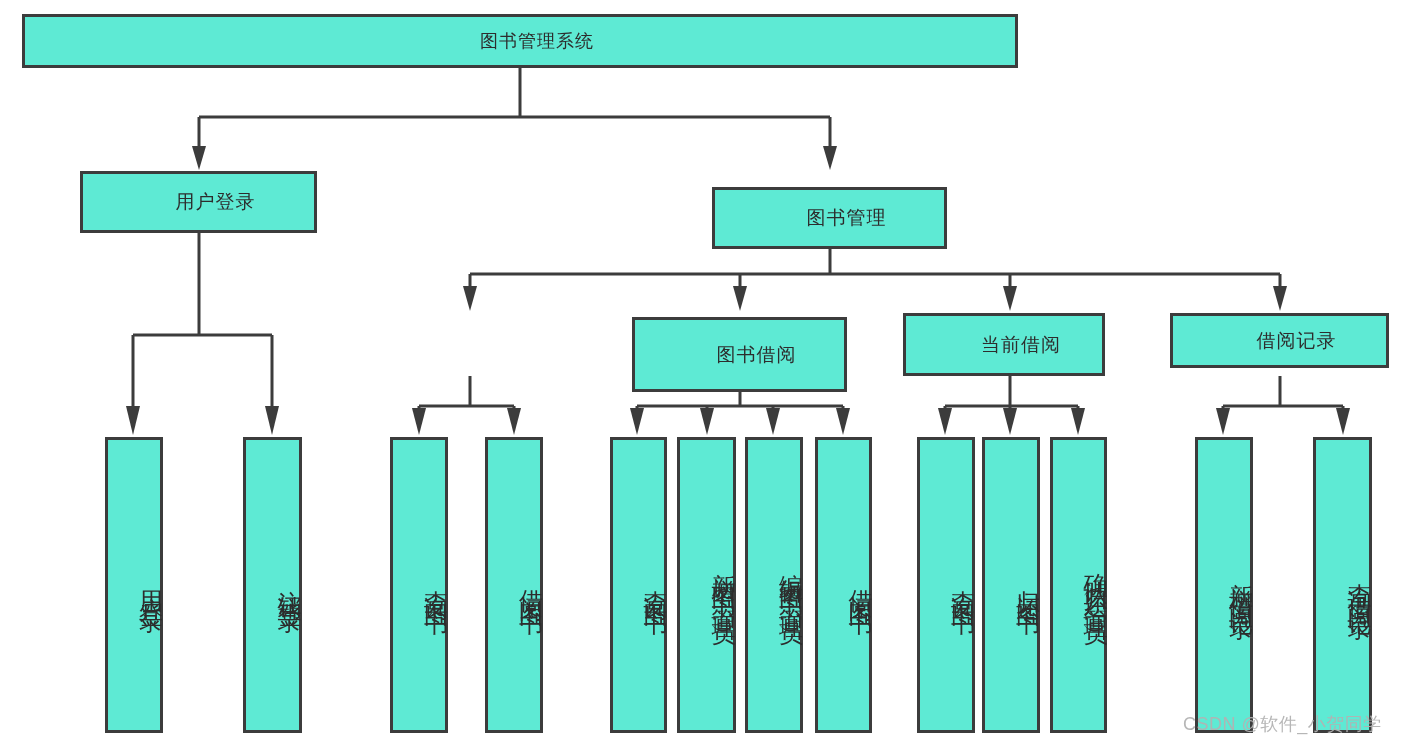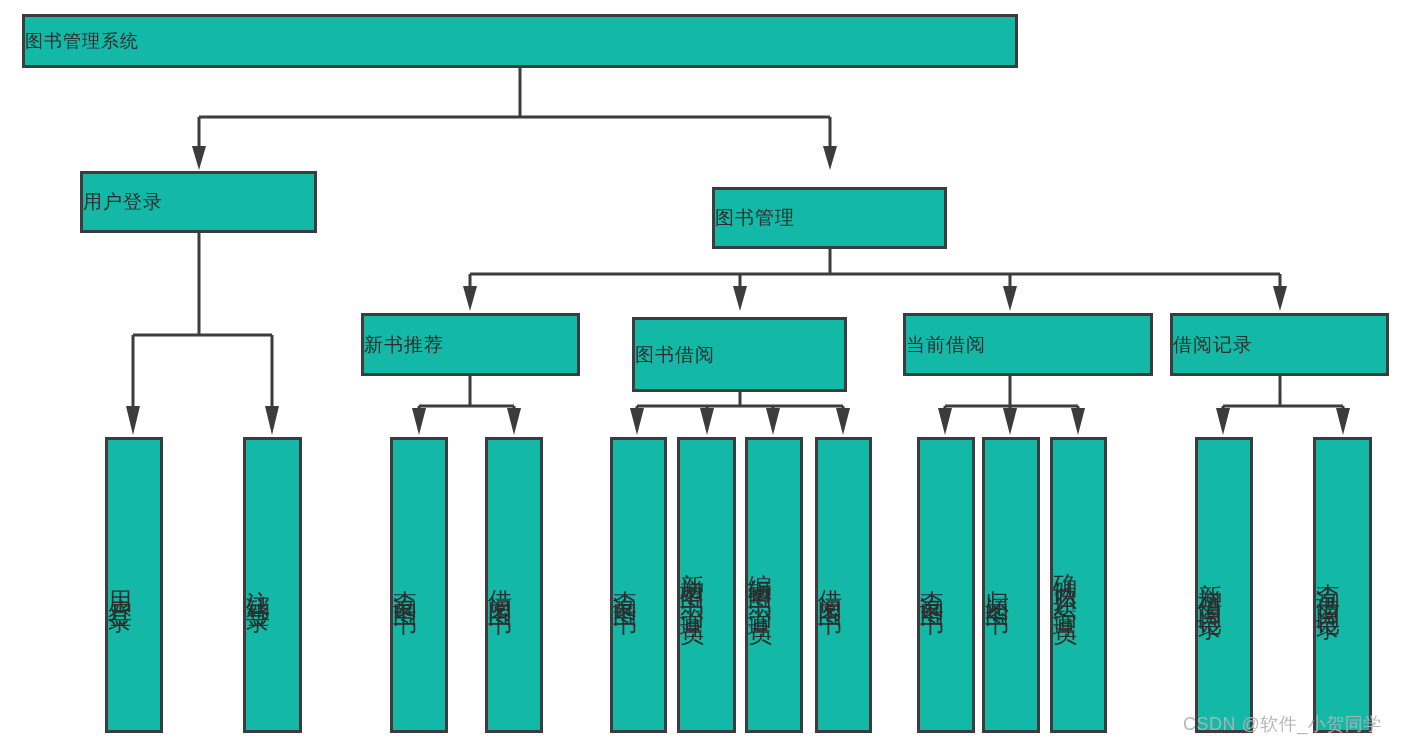--- a/index.html
+++ b/index.html
@@ -15,23 +15,24 @@
     font-family:"Liberation Sans","DejaVu Sans",sans-serif;
   }
   #connectors{
     position:absolute;left:0;top:0;width:1405px;height:747px;
     pointer-events:none;
   }
   .box{
     position:absolute;
     box-sizing:border-box;
     border:3px solid var(--line);
-    background:#14b8a6;
-    display:flex;align-items:center;
+    background:#5eead4;
+    display:flex;align-items:center;justify-content:center;
     color:var(--text);
+    padding-left:34px;
   }
   .hbox{font-size:19px;letter-spacing:1px;white-space:nowrap;}
   .root{font-size:18px;}
   .vbox{top:437px;height:296px;}
   .vtext{
     writing-mode:vertical-lr;
     text-orientation:mixed;
     font-size:24px;
     letter-spacing:7px;
     line-height:1;
@@ -88,30 +89,27 @@
     <span>图书管理系统</span>
   </div>
 
   <div class="box hbox" style="left:80px;top:171px;width:237px;height:62px">
     <span>用户登录</span>
   </div>
   <div class="box hbox" style="left:712px;top:187px;width:235px;height:62px">
     <span>图书管理</span>
   </div>
 
-  <div class="box hbox" style="left:361px;top:313px;width:219px;height:63px">
-    <span>新书推荐</span>
-  </div>
   <div class="box hbox" style="left:632px;top:317px;width:215px;height:75px">
     <span>图书借阅</span>
   </div>
-  <div class="box hbox" style="left:903px;top:313px;width:250px;height:63px">
+  <div class="box hbox" style="left:903px;top:313px;width:202px;height:63px">
     <span>当前借阅</span>
   </div>
-  <div class="box hbox" style="left:1170px;top:313px;width:219px;height:63px">
+  <div class="box hbox" style="left:1170px;top:313px;width:219px;height:55px">
     <span>借阅记录</span>
   </div>
 
   <div class="box vbox" style="left:105px;width:58px">
     <span class="vtext">用户登录</span>
   </div>
   <div class="box vbox" style="left:243px;width:59px">
     <span class="vtext">注销登录</span>
   </div>
 

